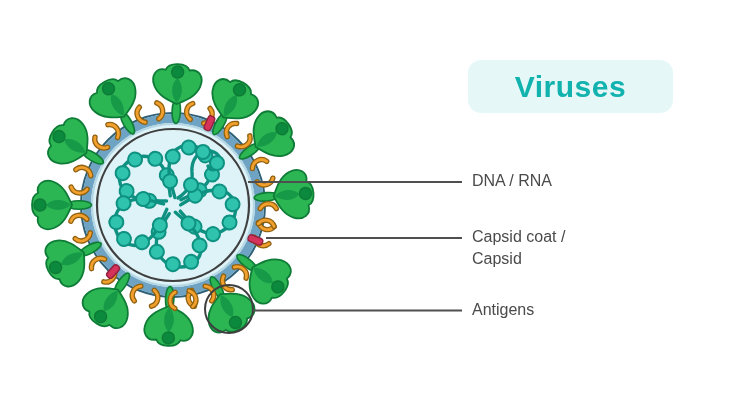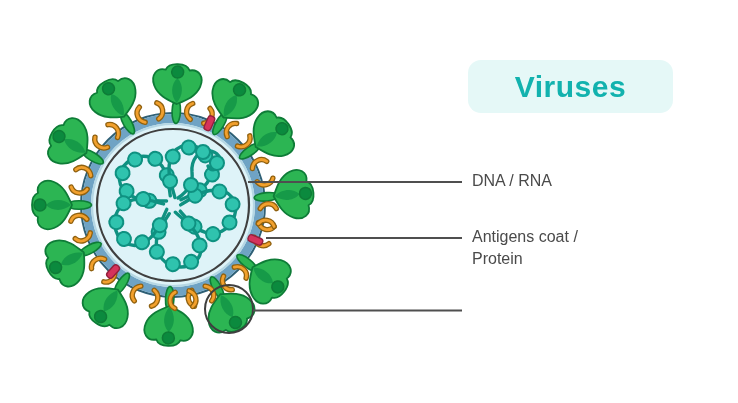--- a/index.html
+++ b/index.html
@@ -138,17 +138,18 @@
     </g>
   </svg>
 
   <div class="title-pill">
     <span>Viruses</span>
   </div>
 
   <div class="label label-dna">DNA / RNA</div>
 
   <div class="label label-protein">
-    <div>Antigens coat /</div>
-    <div>Protein</div>
+    <div>Capsid coat /</div>
+    <div>Capsid</div>
   </div>
 
+  <div class="label label-antigens">Antigens</div>
 </div>
 
 </body></html>

